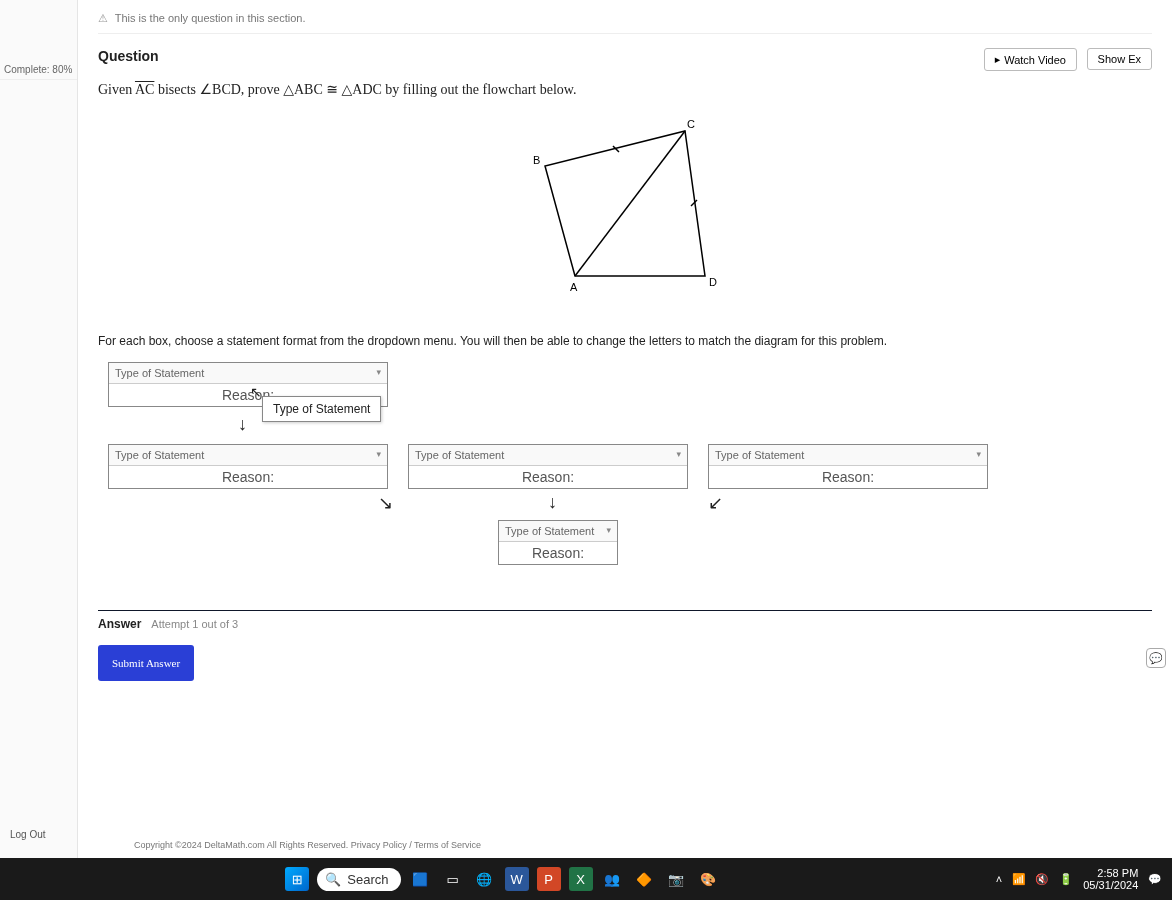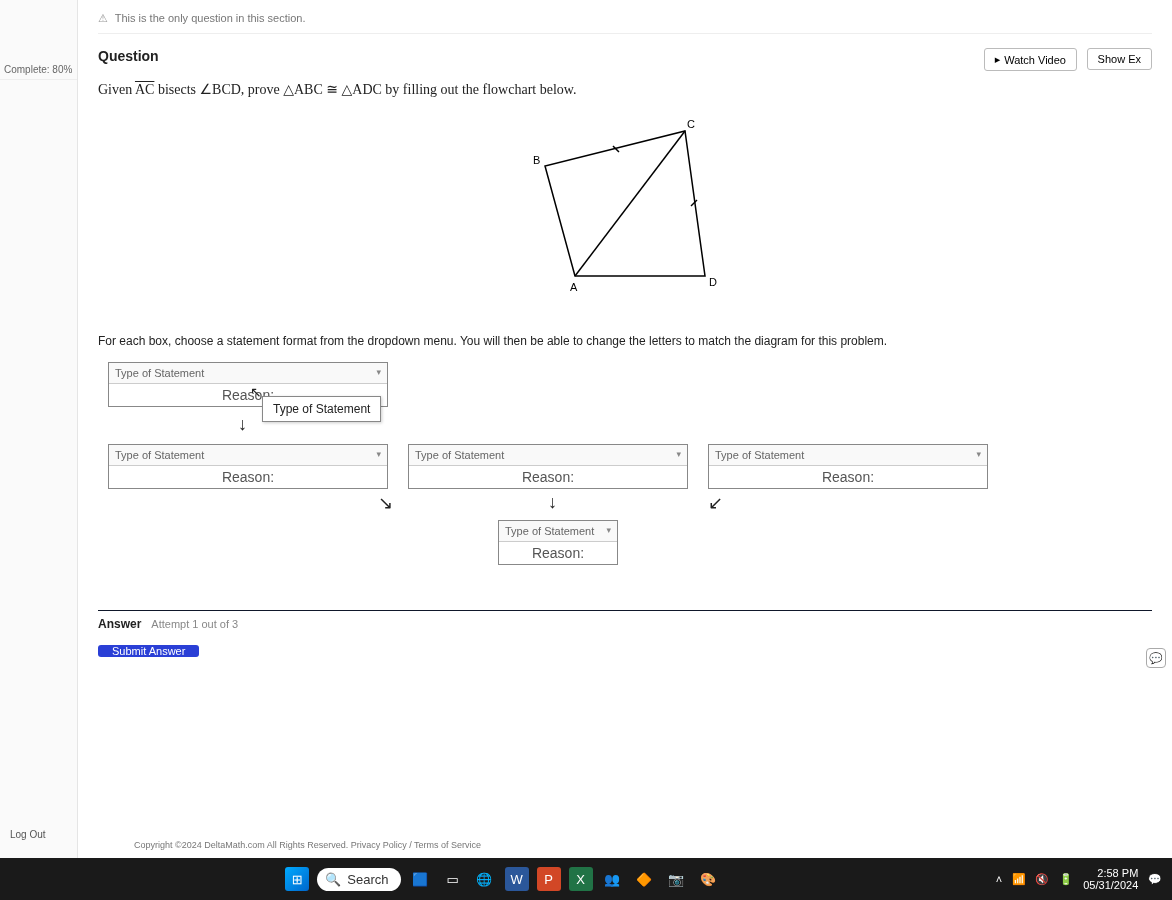--- a/index.html
+++ b/index.html
@@ -22,21 +22,21 @@
   .stmt-box.small { width: 120px; }
   .stmt-select { width: 100%; padding: 4px 6px; font-size: 11px; color: #666; border: none; border-bottom: 1px solid #ccc; background: #f9f9f9; cursor: pointer; text-align: left; position: relative; }
   .stmt-select::after { content: "▾"; position: absolute; right: 6px; font-size: 9px; color: #888; }
   .stmt-reason { font-size: 14px; color: #555; text-align: center; padding: 3px 0; }
   .tooltip { position: absolute; background: #fff; border: 1px solid #888; box-shadow: 1px 1px 3px rgba(0,0,0,0.2); padding: 5px 10px; font-size: 12px; z-index: 5; }
   .cursor-icon { position: absolute; z-index: 6; font-size: 14px; }
   .arrow { position: absolute; font-size: 18px; color: #222; }
   .answer-row { margin-top: 18px; display: flex; align-items: center; gap: 10px; font-size: 12px; padding-top: 6px; border-top: 1px solid #0f172a; }
   .answer-label { font-weight: bold; }
   .attempt-note { font-size: 11px; color: #888; }
-  .submit-btn { margin-top: 14px; background: #2a3fd6; color: #fff; border: none; padding: 0 14px; font-size: 11px; border-radius: 3px; cursor: pointer; }
+  .submit-btn { margin-top: 14px; background: #2a3fd6; color: #fff; border: none; padding: 12px 14px; font-size: 11px; border-radius: 3px; cursor: pointer; font-family: Liberation Serif, serif; }
   .logout { position: absolute; left: 10px; bottom: 60px; font-size: 10px; color: #555; cursor: pointer; }
   .footer-links { position: absolute; left: 90px; bottom: 50px; font-size: 9px; color: #777; margin-left: 44px; }
   .taskbar { position: absolute; left: 0; right: 0; bottom: 0; height: 42px; background: #1a1a1a; display: flex; align-items: center; padding: 0 10px; color: #fff; }
   .taskbar .center { flex: 1; display: flex; justify-content: center; align-items: center; gap: 8px; }
   .search-pill { background: #fff; color: #333; border-radius: 18px; padding: 4px 12px 4px 8px; display: flex; align-items: center; gap: 6px; font-size: 13px; }
   .tb-icon { width: 24px; height: 24px; display: inline-flex; align-items: center; justify-content: center; font-size: 13px; }
   .tb-right { display: flex; align-items: center; gap: 10px; font-size: 11px; }
   .clock { text-align: right; line-height: 1.1; font-size: 11px; }
   .chat-bubble { position: absolute; right: 6px; top: 648px; width: 20px; height: 20px; border: 1px solid #aaa; border-radius: 4px; background: #fff; cursor: pointer; display: flex; align-items: center; justify-content: center; font-size: 11px; color: #666; }
 </style>

